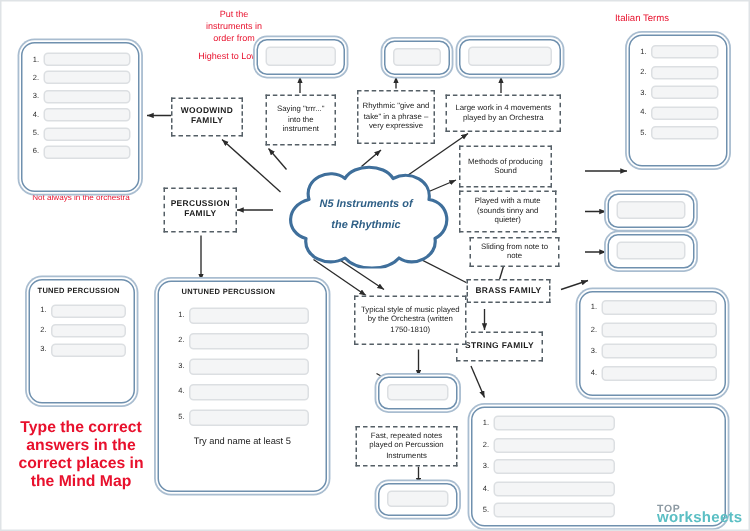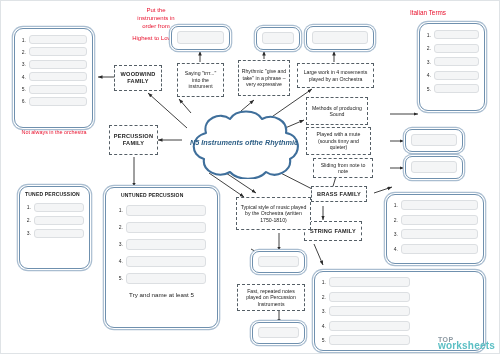--- a/index.html
+++ b/index.html
@@ -63,21 +63,21 @@
   
   .redtext{position:absolute;color:#e8112d;text-align:center;line-height:1.3;}
   .redsmall{font-size:6px;}
   .redtiny{font-size:5.4px;}
   .redbig{font-size:10.5px;font-weight:bold;line-height:1.15;text-align:center;}
 
   
   #cloud{position:absolute;left:181px;top:106px;width:124px;height:72px;}
   #cloudtext{
     position:absolute;left:181px;top:106px;width:124px;height:72px;
-    display:flex;flex-direction:row;align-items:center;justify-content:center;
+    display:flex;flex-direction:column;align-items:center;justify-content:center;
     font-style:italic;font-weight:bold;color:#2e5f86;font-size:7.3px;
     text-align:center;line-height:1.9;
   }
 
   
   #wm{position:absolute;right:4px;bottom:2px;font-weight:bold;}
   #wm .top{font-size:7px;color:#8d9aa3;letter-spacing:.5px;}
   #wm .wks{font-size:10px;color:#5bbfc4;letter-spacing:.2px;margin-top:-3px;}
 </style>
 </head>
@@ -170,20 +170,21 @@
     <div>Put the</div>
     <div>instruments in</div>
     <div>order from</div>
     <div style="margin-top:5px;">Highest to Lowest</div>
   </div>
 
   <div class="redtext redtiny" style="left:14px;top:128px;width:78px;">Not always in the orchestra</div>
 
   <div class="redtext redsmall" style="left:396px;top:8px;width:62px;font-size:6.4px;">Italian Terms</div>
 
+  <div class="redtext redbig" style="left:10px;top:278px;width:86px;">Type the correct answers in the correct places in the Mind Map</div>
 
   <div class="rbox" style="left:13px;top:27px;width:79px;height:100px;">
     <div style="display:flex;flex-direction:column;gap:3.4px;margin-top:2px;">
       <div class="numrow">
           <span class="num">1.</span>
           <span class="field"></span>
         </div>
       <div class="numrow">
           <span class="num">2.</span>
           <span class="field"></span>

